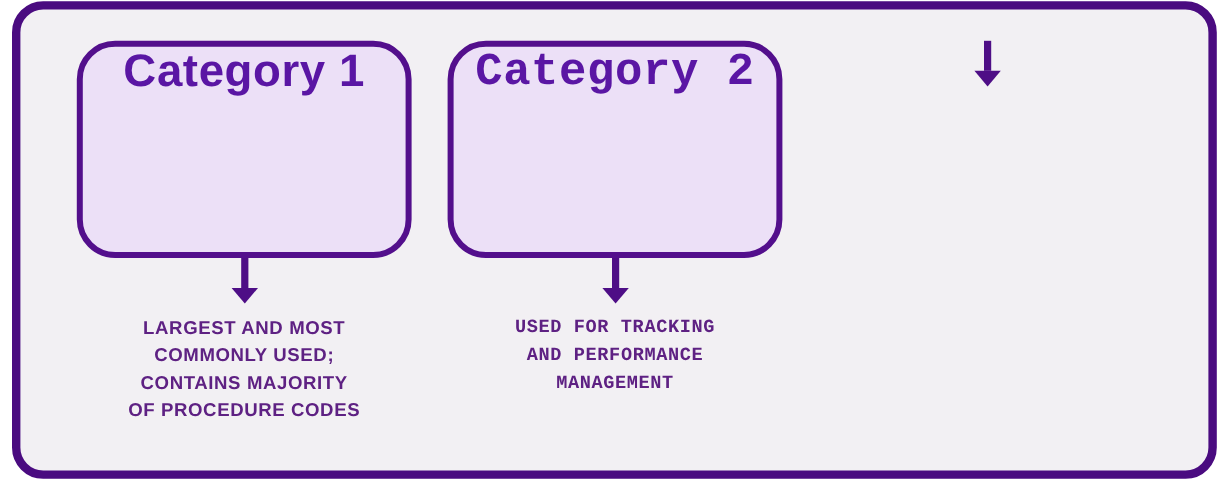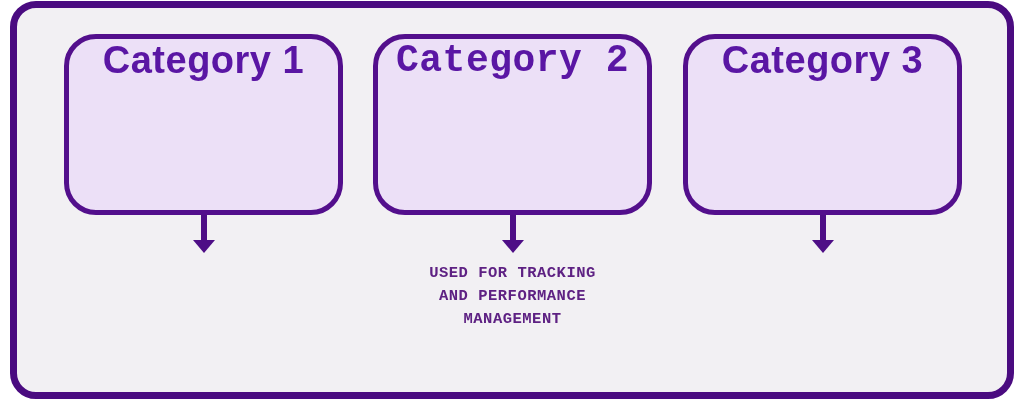--- a/index.html
+++ b/index.html
@@ -87,36 +87,37 @@
 <div class="frame"></div>
 
 <div class="column col-1">
   <div class="card">
     <span class="card-title">Category 1</span>
   </div>
   <div class="arrow">
     <div class="arrow-stem"></div>
     <div class="arrow-head"></div>
   </div>
+  <div class="description">LARGEST AND MOST
+COMMONLY USED;
+CONTAINS MAJORITY
+OF PROCEDURE CODES</div>
 </div>
 
 <div class="column col-2">
   <div class="card">
     <span class="card-title">Category 2</span>
   </div>
   <div class="arrow">
     <div class="arrow-stem"></div>
     <div class="arrow-head"></div>
   </div>
   <div class="description">USED FOR TRACKING
 AND PERFORMANCE
 MANAGEMENT</div>
 </div>
 
 <div class="column col-3">
-  <div class="card">
-    <span class="card-title">Category 3</span>
-  </div>
   <div class="arrow">
     <div class="arrow-stem"></div>
     <div class="arrow-head"></div>
   </div>
 </div>
 
 </body></html>

